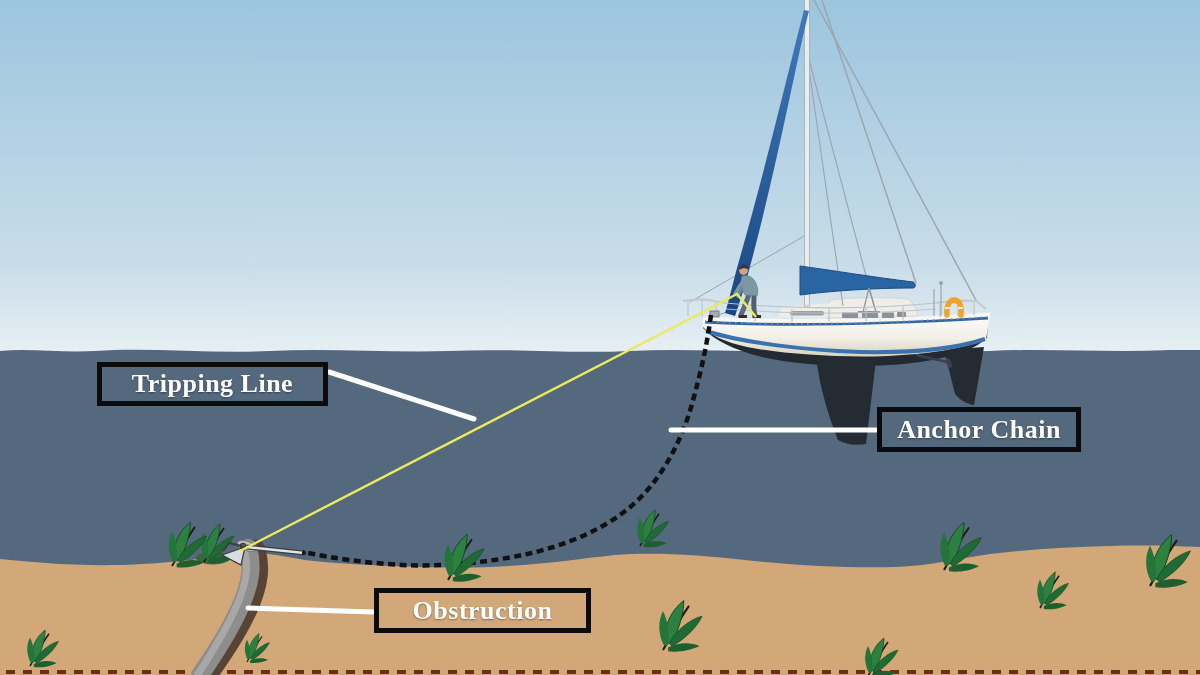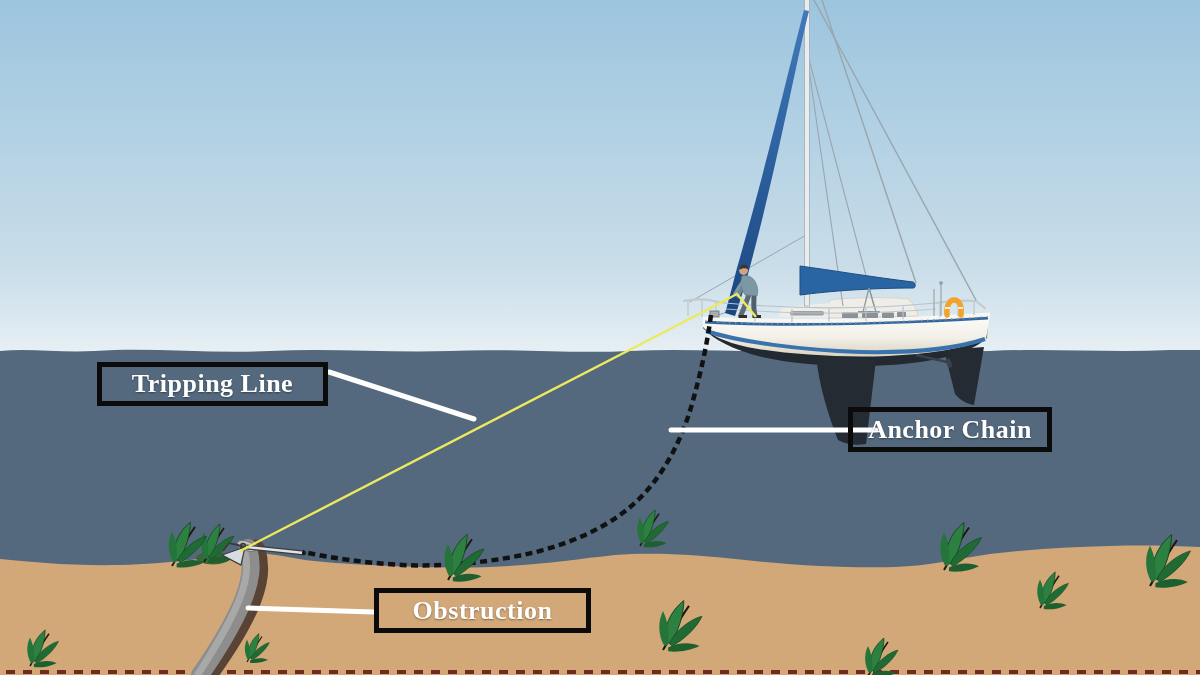--- a/index.html
+++ b/index.html
@@ -4,21 +4,21 @@
 <style>
   html,body{margin:0;padding:0;background:#222;}
   .stage{position:relative;width:1200px;height:675px;overflow:hidden;
          font-family:"Liberation Serif",serif;}
   .stage svg{position:absolute;left:0;top:0;display:block;}
   .label{position:absolute;box-sizing:border-box;border:5px solid #0b0b0b;
          color:#fff;font-weight:bold;font-size:26px;letter-spacing:.5px;
          display:flex;align-items:center;justify-content:center;
          text-shadow:0 1px 2px rgba(0,0,0,.4);background:transparent;}
   #label-tripping{left:97px;top:362px;width:231px;height:44px;}
-  #label-anchor{left:848px;top:407px;width:204px;height:45px;}
+  #label-anchor{left:877px;top:407px;width:204px;height:45px;}
   #label-obstruction{left:374px;top:588px;width:217px;height:45px;text-align:center;}
 </style>
 </head>
 <body>
 
 <div class="stage">
 
 <svg width="1200" height="675" viewBox="0 0 1200 675">
   <defs>
     <linearGradient id="skyGrad" x1="0" y1="0" x2="0" y2="1">

